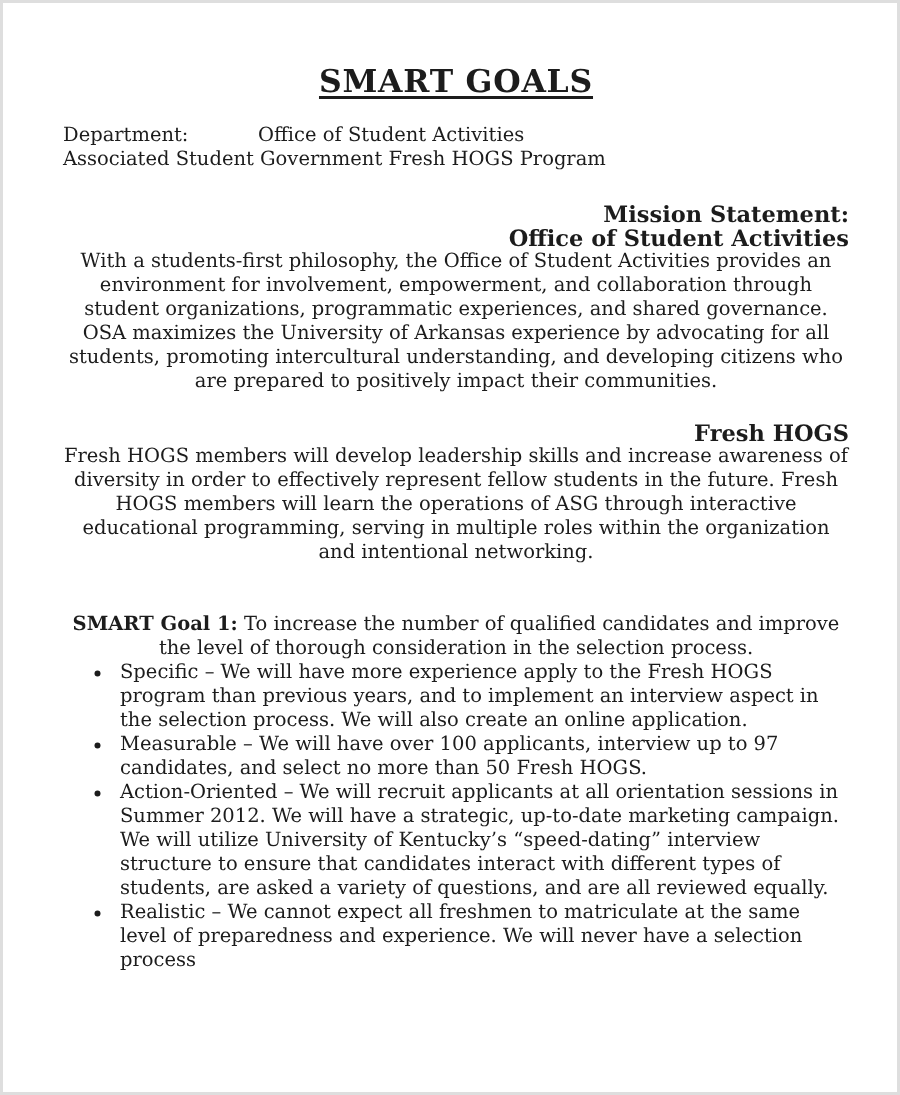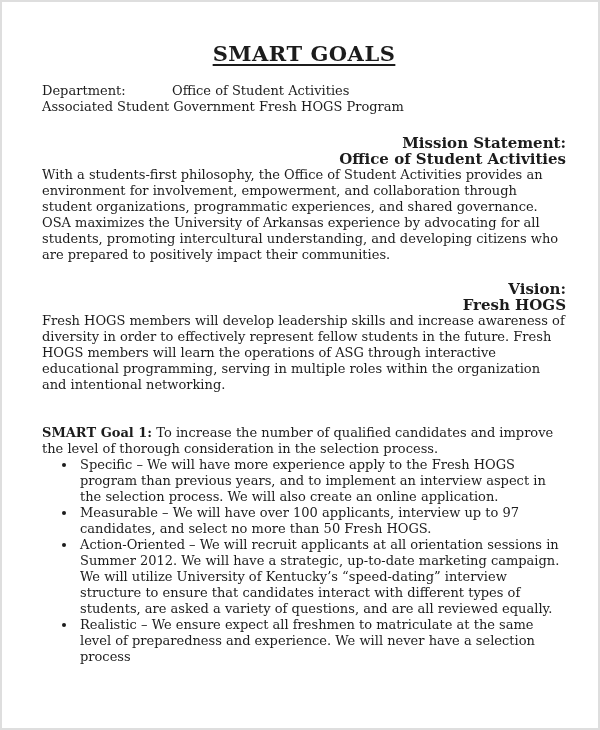--- a/index.html
+++ b/index.html
@@ -34,20 +34,21 @@
     font-size: 15px;
     line-height: 16px;
     font-weight: bold;
     margin: 0;
     text-align: right;
   }
   .body-text {
     font-size: 13px;
     line-height: 16px;
     margin: 0;
+    text-align: center;
   }
   .mission-section { margin-top: 20px; }
   .vision-section { margin-top: 18px; }
   .goal-section { margin-top: 32px; }
   .bold { font-weight: bold; }
   ul.goal-bullets {
     margin: 0;
     padding-left: 35px;
     list-style: disc outside;
   }
@@ -74,31 +75,30 @@
     </div>
   </div>
 
   <div class="mission-section">
     <div class="section-heading">Mission Statement:</div>
     <div class="section-subheading">Office of Student Activities</div>
     <p class="body-text">With a students-first philosophy, the Office of Student Activities provides an environment for involvement, empowerment, and collaboration through student organizations, programmatic experiences, and shared governance. OSA maximizes the University of Arkansas experience by advocating for all students, promoting intercultural understanding, and developing citizens who are prepared to positively impact their communities.</p>
   </div>
 
   <div class="vision-section">
-    <div class="section-heading">Vision:</div>
     <div class="section-subheading">Fresh HOGS</div>
     <p class="body-text">Fresh HOGS members will develop leadership skills and increase awareness of diversity in order to effectively represent fellow students in the future. Fresh HOGS members will learn the operations of ASG through interactive educational programming, serving in multiple roles within the organization and intentional networking.</p>
   </div>
 
   <div class="goal-section">
     <p class="body-text">
       <span class="bold">SMART Goal 1:</span>
       <span>To increase the number of qualified candidates and improve the level of thorough consideration in the selection process.</span>
     </p>
     <ul class="goal-bullets">
       <li>Specific – We will have more experience apply to the Fresh HOGS program than previous years, and to implement an interview aspect in the selection process. We will also create an online application.</li>
       <li>Measurable – We will have over 100 applicants, interview up to 97 candidates, and select no more than 50 Fresh HOGS.</li>
       <li>Action-Oriented – We will recruit applicants at all orientation sessions in Summer 2012. We will have a strategic, up-to-date marketing campaign. We will utilize University of Kentucky’s “speed-dating” interview structure to ensure that candidates interact with different types of students, are asked a variety of questions, and are all reviewed equally.</li>
-      <li>Realistic – We ensure expect all freshmen to matriculate at the same level of preparedness and experience. We will never have a selection process</li>
+      <li>Realistic – We cannot expect all freshmen to matriculate at the same level of preparedness and experience. We will never have a selection process</li>
     </ul>
   </div>
 
 </div>
 
 </body></html>

